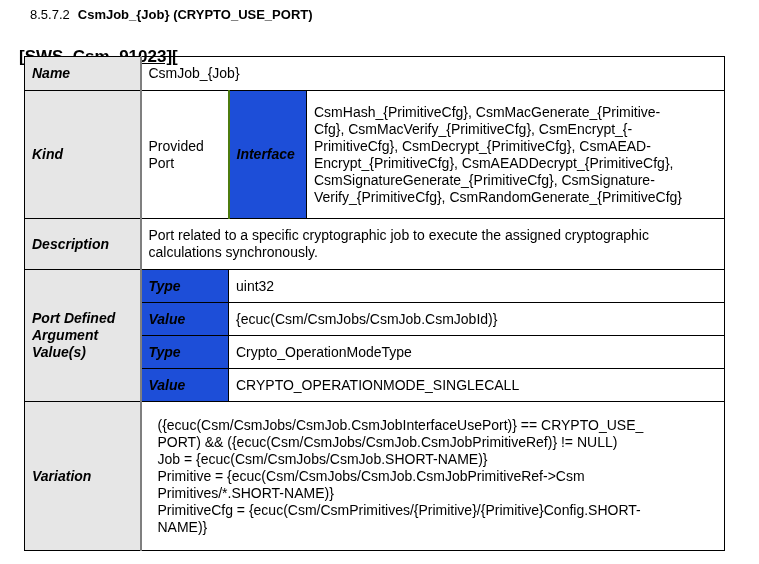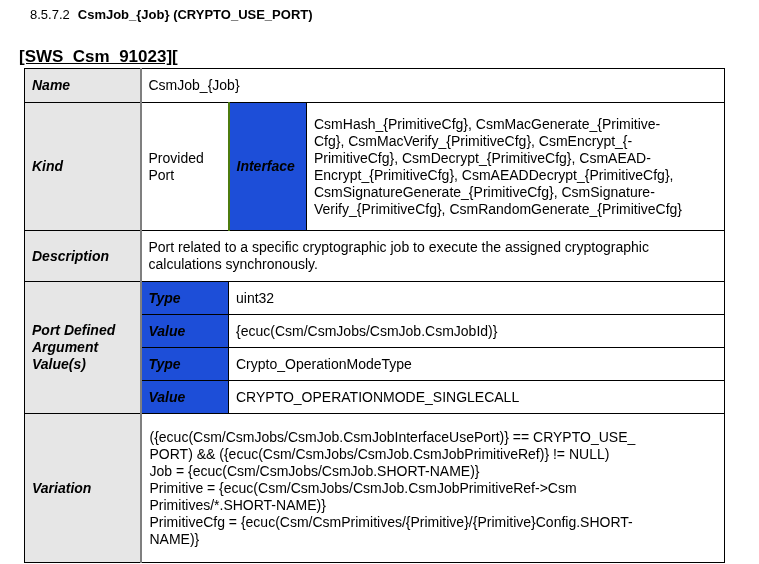--- a/index.html
+++ b/index.html
@@ -3,34 +3,34 @@
   <meta charset="utf-8">
   <style>
     html, body { margin: 0; padding: 0; background: #ffffff; }
     body { width: 759px; height: 564px; position: relative; overflow: hidden;
            font-family: "Liberation Sans", sans-serif; color: #000; }
     .section-heading { position: absolute; left: 30px; top: 7px; font-size: 13px; white-space: nowrap; }
     .section-heading .num { font-weight: normal; margin-right: 8px; }
     .section-heading .title { font-weight: bold; }
     .req-id { position: absolute; left: 19px; top: 47px; font-size: 17px; font-weight: bold;
               text-decoration: underline; white-space: nowrap; }
-    table.spec { position: absolute; left: 24px; top: 68px; width: 700px; border-collapse: collapse;
+    table.spec { position: absolute; left: 24px; top: 56px; width: 700px; border-collapse: collapse;
                  font-size: 14px; line-height: 17px; table-layout: fixed; border-radius: 25px; }
     table.spec td { border: 1px solid #000; vertical-align: middle; padding: 0 7px; }
     table.spec td.lbl { background: #e6e6e6; font-weight: bold; font-style: italic;
                         border-right: 2px solid #7f7f7f; }
     table.spec td.sublbl { background: #1d4ed8; font-weight: bold; font-style: italic;
                            border-left: 2px solid #4d7c0f; }
     .row-name td { height: 33px; }
     .row-kind td { height: 121px; margin-top: 26px; }
     .row-kind td.interfaces { padding: 3px 7px; }
     .row-desc td { height: 50px; }
     .row-arg td { height: 32px; margin-left: 16px; }
     .row-var td { height: 140px; }
-    .row-var td.val { padding: 4px 8px; }
+    .row-var td.val { padding: 4px 16px; }
     .line { display: block; }
   </style>
 </head>
 <body>
 
 <div class="section-heading">
   <span class="num">8.5.7.2</span><span class="title">CsmJob_{Job} (CRYPTO_USE_PORT)</span>
 </div>
 
 <div class="req-id">[SWS_Csm_91023][</div>

